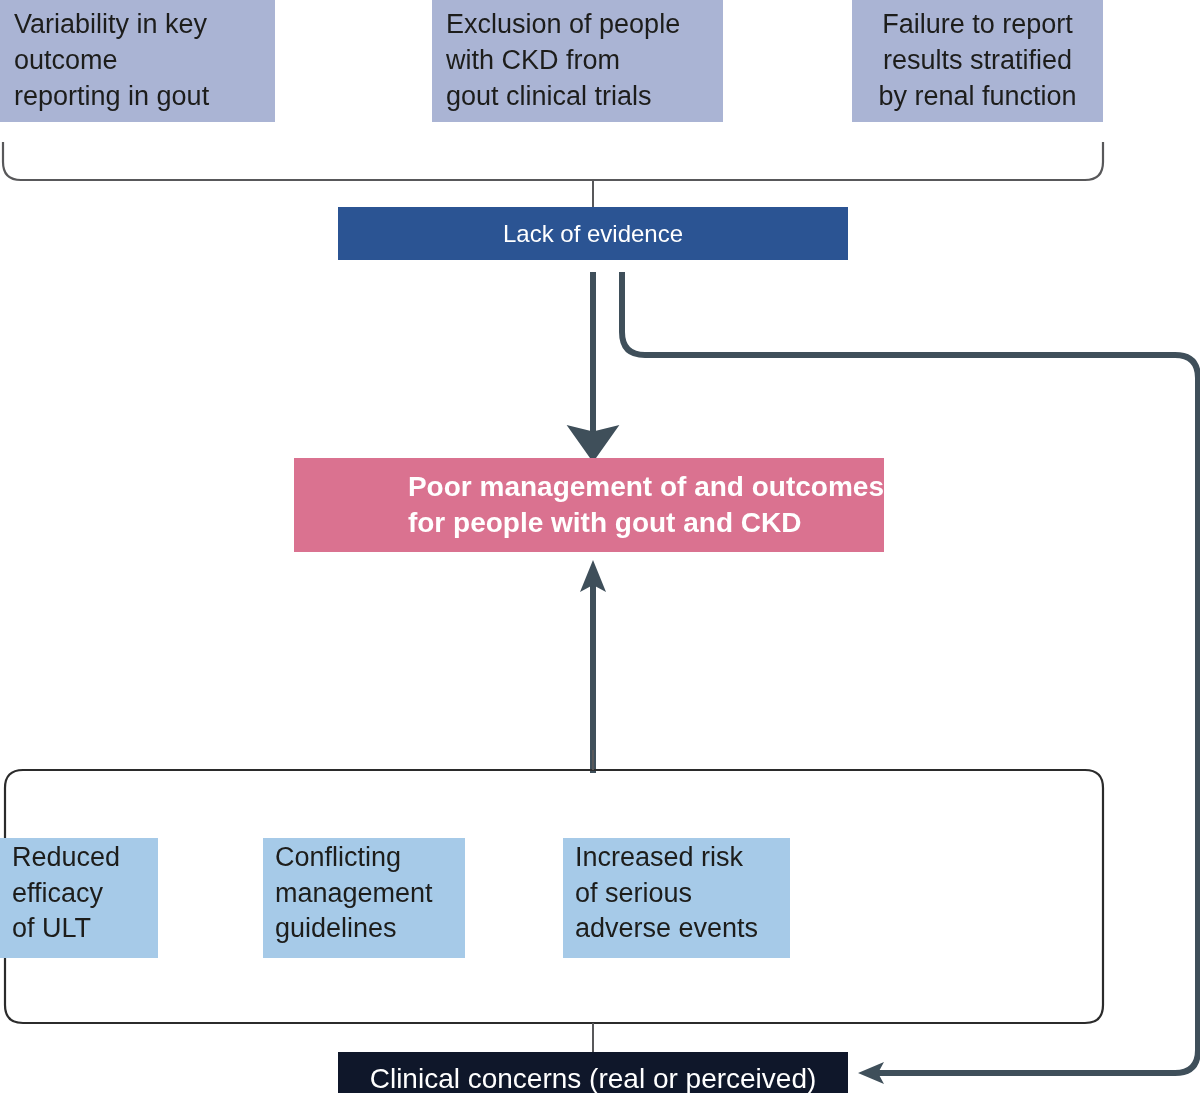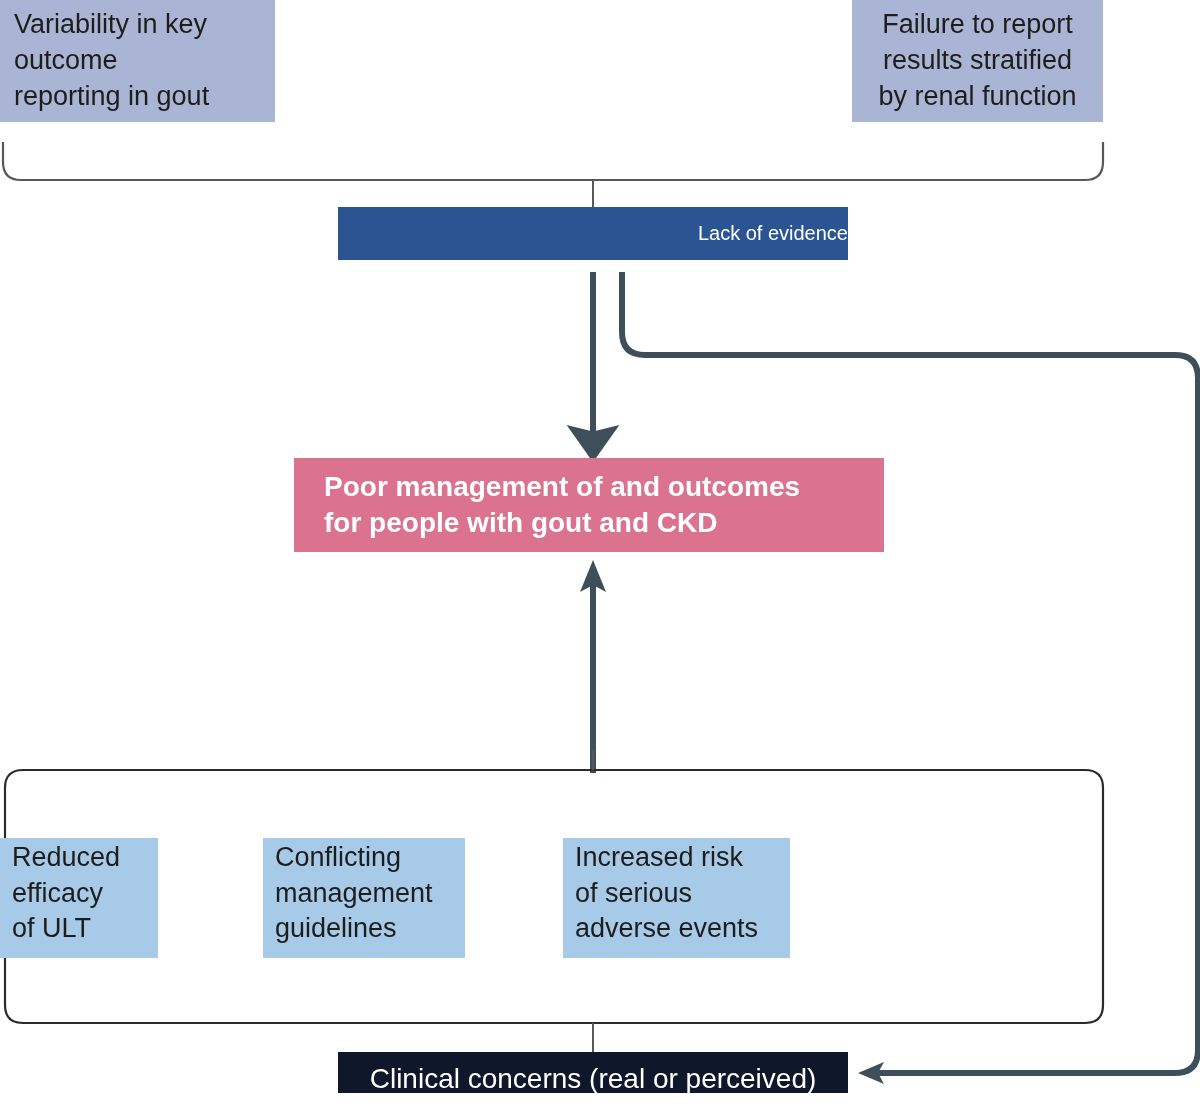--- a/index.html
+++ b/index.html
@@ -40,27 +40,27 @@
   }
   .banner {
     position: absolute;
     box-sizing: border-box;
     display: flex;
     align-items: center;
     color: #ffffff;
   }
   .banner-dark {
     background: #2b5493;
-    justify-content: flex-end;
-    font-size: 20px;
+    justify-content: center;
+    font-size: 24px;
     font-weight: 400;
   }
   .banner-pink {
     background: #da7290;
-    justify-content: flex-start;
+    justify-content: flex-end;
     font-size: 28px;
     font-weight: 700;
     line-height: 1.3;
     padding-left: 30px;
   }
   .banner-cyan {
     background: #0f172a;
     justify-content: center;
     font-size: 28px;
     font-weight: 400;
@@ -104,20 +104,25 @@
     <path d="M593,750 L593,770" fill="none" stroke="#58585a" stroke-width="2"></path>
     <path d="M593,1023 L593,1052" fill="none" stroke="#58585a" stroke-width="2"></path>
   </svg>
 
   <div class="box evidence-box line-text" style="left:0px; top:0px; width:275px; height:122px;">
     <span>Variability in key
 outcome
 reporting in gout</span>
   </div>
 
+  <div class="box evidence-box line-text" style="left:432px; top:0px; width:291px; height:122px;">
+    <span>Exclusion of people
+with CKD from
+gout clinical trials</span>
+  </div>
 
   <div class="box evidence-box line-text" style="left:852px; top:0px; width:251px; height:122px;text-align:center;">
     <span>Failure to report
 results stratified
 by renal function</span>
   </div>
 
   <div class="banner banner-dark" style="left:338px; top:207px; width:510px; height:53px;">
     <span>Lack of evidence</span>
   </div>

